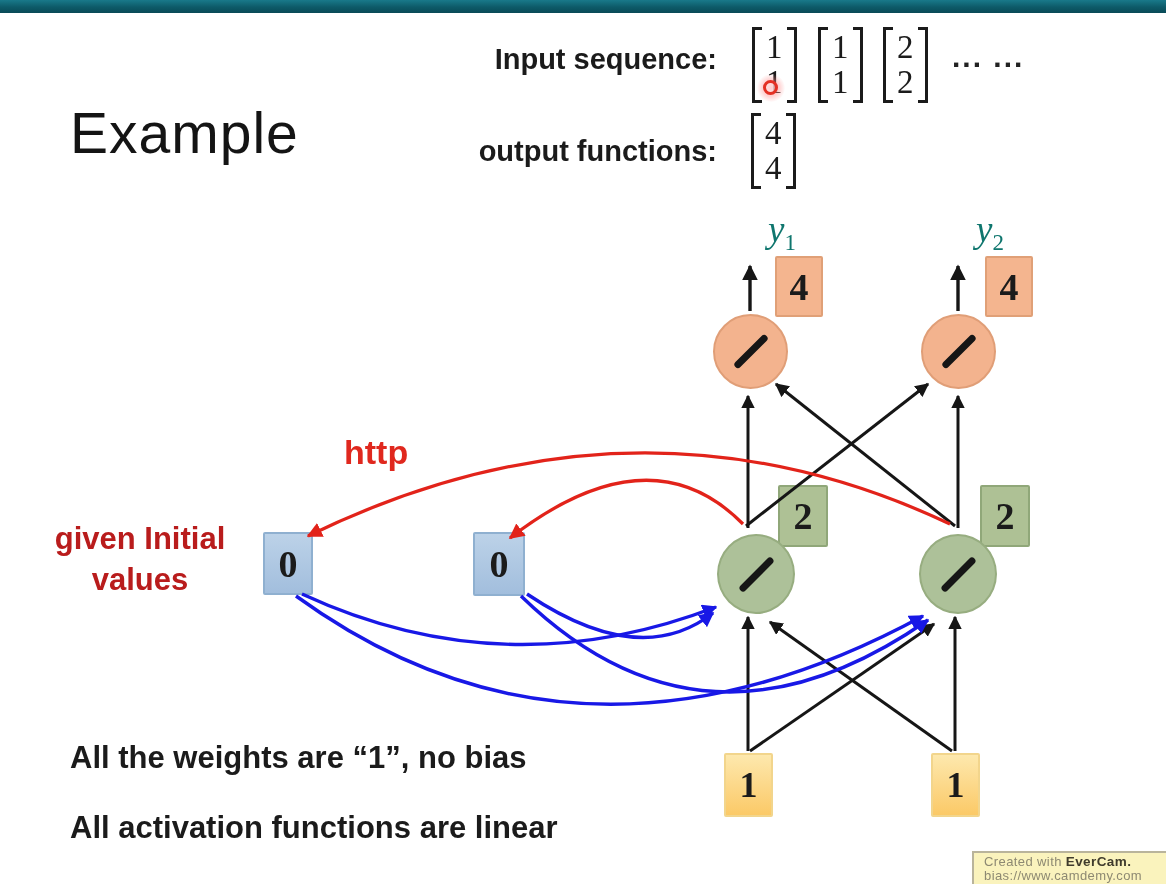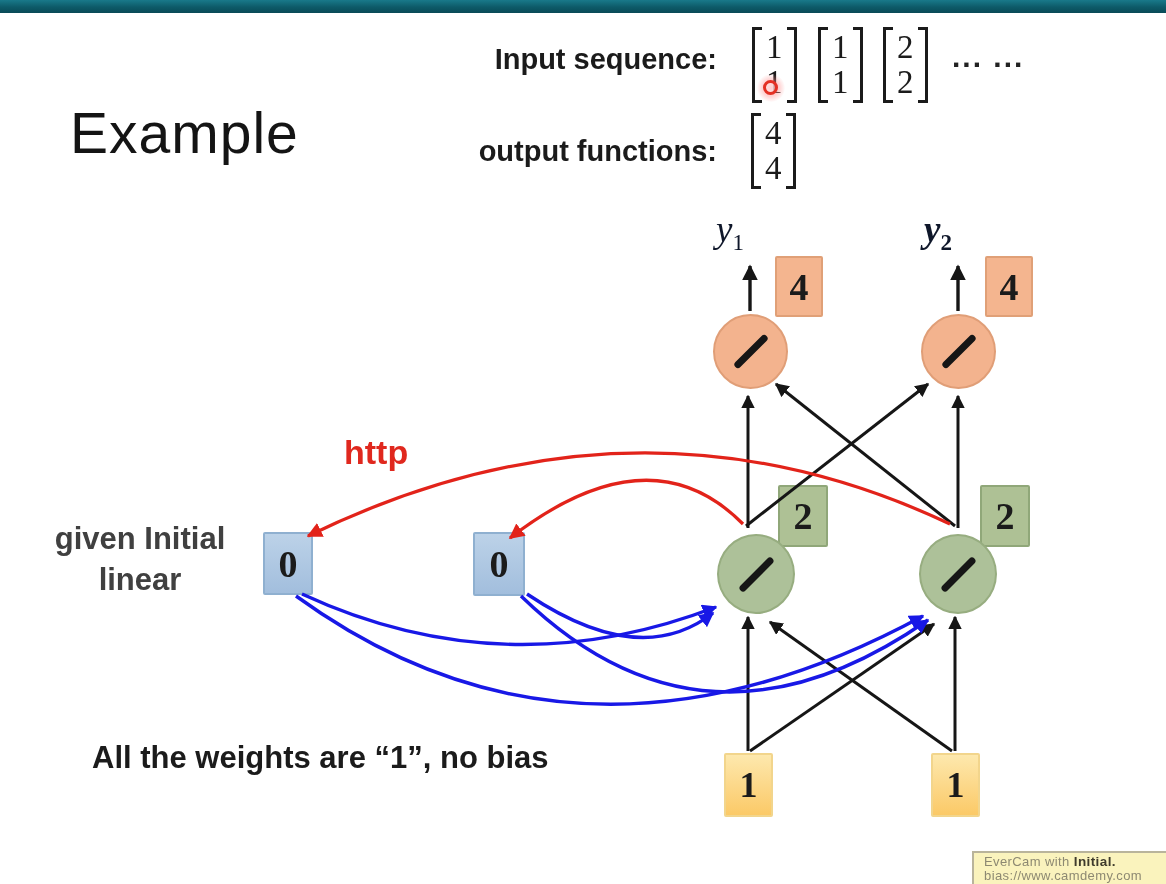--- a/index.html
+++ b/index.html
@@ -3,45 +3,45 @@
 <meta charset="utf-8">
 <style>
   html,body{margin:0;padding:0;background:#000;}
   .screen{position:relative;width:1166px;height:884px;background:#ffffff;overflow:hidden;
           font-family:"Liberation Sans",sans-serif;color:#1f1f1f;}
   .abs{position:absolute;}
   .topbar{left:0;top:0;width:1166px;height:13px;
           background:linear-gradient(180deg,#19798a 0%,#0d5a68 55%,#094a57 100%);}
   .title{left:70px;top:100px;font-size:57px;font-weight:400;letter-spacing:1px;color:#141414;}
   .seq-label{font-size:29px;font-weight:600;color:#1b1b1b;white-space:nowrap;}
-  .note{font-size:31px;font-weight:600;color:#1b1b1b;white-space:nowrap;margin-left:22px;}
+  .note{font-size:31px;font-weight:600;color:#1b1b1b;white-space:nowrap;}
   
   .matrix{display:flex;height:76px;}
   .br{width:10px;box-sizing:border-box;}
   .br-l{border-left:3px solid #1b1b1b;border-top:3px solid #1b1b1b;border-bottom:3px solid #1b1b1b;}
   .br-r{border-right:3px solid #1b1b1b;border-top:3px solid #1b1b1b;border-bottom:3px solid #1b1b1b;}
   .m-col{display:flex;flex-direction:column;justify-content:center;padding:0 4px;
          font-family:"Liberation Serif",serif;font-size:33px;line-height:35px;color:#1b1b1b;text-align:center;}
   .dots{font-size:30px;font-weight:700;letter-spacing:2px;color:#222;}
   
   .node-box{box-sizing:border-box;border-radius:2px;display:flex;align-items:center;justify-content:center;
             font-family:"Liberation Serif",serif;font-weight:600;font-size:38px;color:#1b1b1b;}
   .blue-box{background:linear-gradient(180deg,#bcd2e8,#a2bedd);border:2px solid #8fb0d0;}
   .green-box{background:#aec195;border:2px solid #90a779;}
   .orange-box{background:#f4b58f;border:2px solid #e0a077;}
   .yellow-box{background:linear-gradient(180deg,#fde8ad,#fbc967);border:2px solid #f2d58c;}
   .circle{box-sizing:border-box;border-radius:50%;display:flex;align-items:center;justify-content:center;}
   .green-circle{background:#adc199;border:2px solid #97ad80;}
   .orange-circle{background:#f3b38e;border:2px solid #e09e77;}
   .slash{width:45px;height:7px;background:#161616;border-radius:4px;transform:rotate(-45deg);}
-  .y-label{width:80px;text-align:left;font-family:"Liberation Serif",serif;font-style:italic;
-           font-size:37px;color:#0f172a;}
+  .y-label{width:80px;text-align:right;font-family:"Liberation Serif",serif;font-style:italic;
+           font-size:37px;color:#0f766e;}
   .y-label sub{font-size:23px;font-style:normal;}
   .store{font-size:34px;font-weight:600;color:#e0281e;}
-  .init-caption{width:224px;text-align:center;font-size:31px;line-height:41px;font-weight:600;color:#404040;}
+  .init-caption{width:224px;text-align:center;font-size:31px;line-height:41px;font-weight:600;color:#b91c1c;}
   .svg-overlay{left:0;top:0;width:1166px;height:884px;pointer-events:none;}
   
   .laser-glow{left:757px;top:74px;width:28px;height:28px;border-radius:50%;
      background:radial-gradient(circle,rgba(255,110,110,0.6) 0%,rgba(255,140,140,0.35) 45%,rgba(255,160,160,0) 72%);}
   .laser-ring{left:763px;top:80px;width:15px;height:15px;box-sizing:border-box;border-radius:50%;
      border:3.5px solid #e43024;background:rgba(255,240,240,0.55);}
   
   .watermark{left:972px;top:851px;width:196px;height:36px;box-sizing:border-box;
      background:#faf3bd;border:2px solid #b9b49b;padding:2px 6px 0 10px;overflow:hidden;
      font-size:13px;line-height:14px;letter-spacing:0.4px;color:#8d8972;white-space:nowrap;}
@@ -88,21 +88,21 @@
   <div class="abs matrix" style="left:751px;top:113px;">
     <div class="br br-l"></div>
     <div class="m-col">
       <span>4</span>
       <span>4</span>
     </div>
     <div class="br br-r"></div>
   </div>
 
   <div class="abs y-label" style="left:716px;top:208px;"><i>y</i><sub>1</sub></div>
-  <div class="abs y-label" style="left:924px;top:208px;font-weight:bold;"><i>y</i><sub>2</sub></div>
+  <div class="abs y-label" style="left:924px;top:208px;"><i>y</i><sub>2</sub></div>
 
   <div class="abs node-box orange-box" style="left:775px;top:256px;width:48px;height:61px;">
     <span>4</span>
     </div>
   <div class="abs node-box orange-box" style="left:985px;top:256px;width:48px;height:61px;">
     <span>4</span>
     </div>
   <div class="abs circle orange-circle" style="left:713px;top:314px;width:75px;height:75px;">
     <div class="slash" style="width:44px;"></div>
     </div>
@@ -133,23 +133,24 @@
   <div class="abs node-box yellow-box" style="left:724px;top:753px;width:49px;height:64px;font-size:36px;">
     <span>1</span>
     </div>
   <div class="abs node-box yellow-box" style="left:931px;top:753px;width:49px;height:64px;font-size:36px;">
     <span>1</span>
     </div>
 
   <div class="abs store" style="left:344px;top:433px;">http</div>
   <div class="abs init-caption" style="left:28px;top:518px;">
     <div>given Initial</div>
-    <div>linear</div>
+    <div>values</div>
   </div>
   <div class="abs note" style="left:70px;top:740px;">All the weights are “1”, no bias</div>
+  <div class="abs note" style="left:70px;top:810px;">All activation functions are linear</div>
 
   <svg class="abs svg-overlay" viewBox="0 0 1166 884">
     <defs>
       <marker id="mk-black" viewBox="0 0 10 10" refX="9" refY="5" markerWidth="4.6" markerHeight="4.6" orient="auto" markerUnits="strokeWidth">
           <path d="M0,0 L10,5 L0,10 z" fill="#161616"></path>
         </marker>
       <marker id="mk-red" viewBox="0 0 10 10" refX="9" refY="5" markerWidth="4.8" markerHeight="4.8" orient="auto" markerUnits="strokeWidth">
           <path d="M0,0 L10,5 L0,10 z" fill="#e2231a"></path>
         </marker>
       <marker id="mk-blue" viewBox="0 0 10 10" refX="9" refY="5" markerWidth="4.4" markerHeight="4.4" orient="auto" markerUnits="strokeWidth">
@@ -176,17 +177,17 @@
     <path d="M302,594 Q505,688 716,607" stroke="#1818e6" stroke-width="3.4" fill="none" marker-end="url(#mk-blue)"></path>
     <path d="M296,596 Q580,802 923,616" stroke="#1818e6" stroke-width="3.4" fill="none" marker-end="url(#mk-blue)"></path>
     <path d="M527,594 Q640,670 713,613" stroke="#1818e6" stroke-width="3.4" fill="none" marker-end="url(#mk-blue)"></path>
     <path d="M521,596 Q705,775 928,620" stroke="#1818e6" stroke-width="3.4" fill="none" marker-end="url(#mk-blue)"></path>
   </svg>
 
   <div class="abs laser-glow"></div>
   <div class="abs laser-ring"></div>
 
   <div class="abs watermark">
-    <div><span>EverCam with </span><b>Initial.</b></div>
+    <div><span>Created with </span><b>EverCam.</b></div>
     <div>bias://www.camdemy.com</div>
   </div>
 
 </div>
 
 </body></html>

